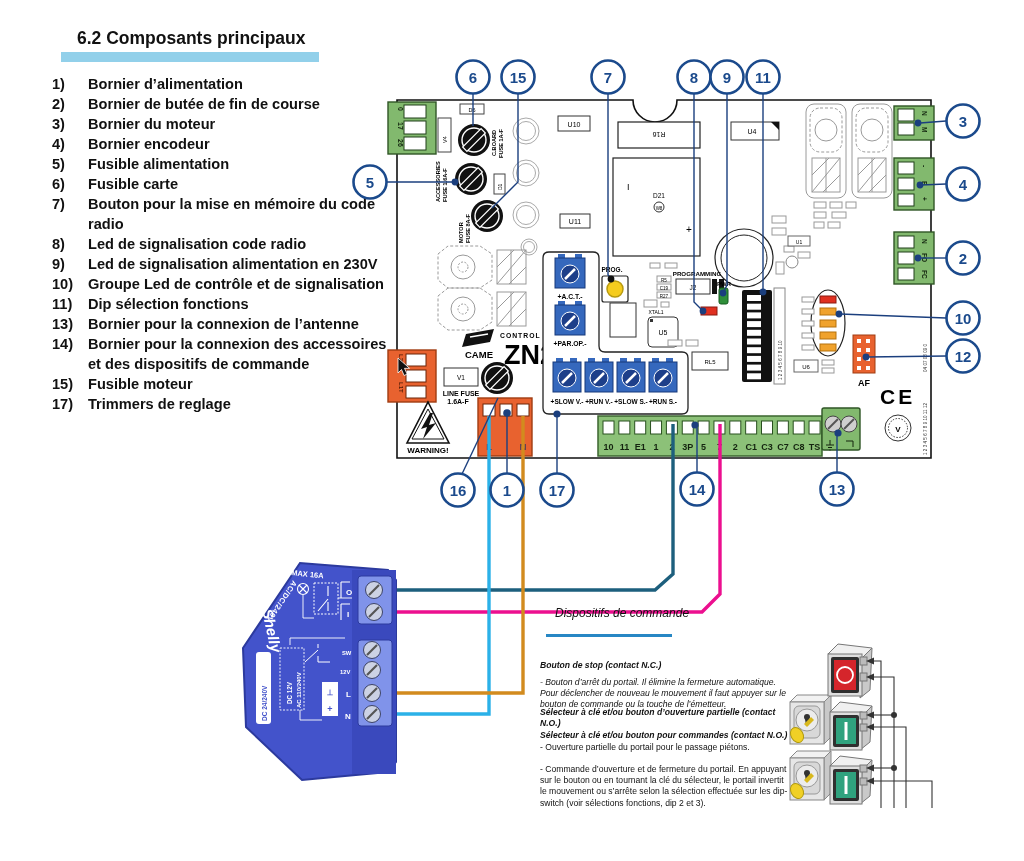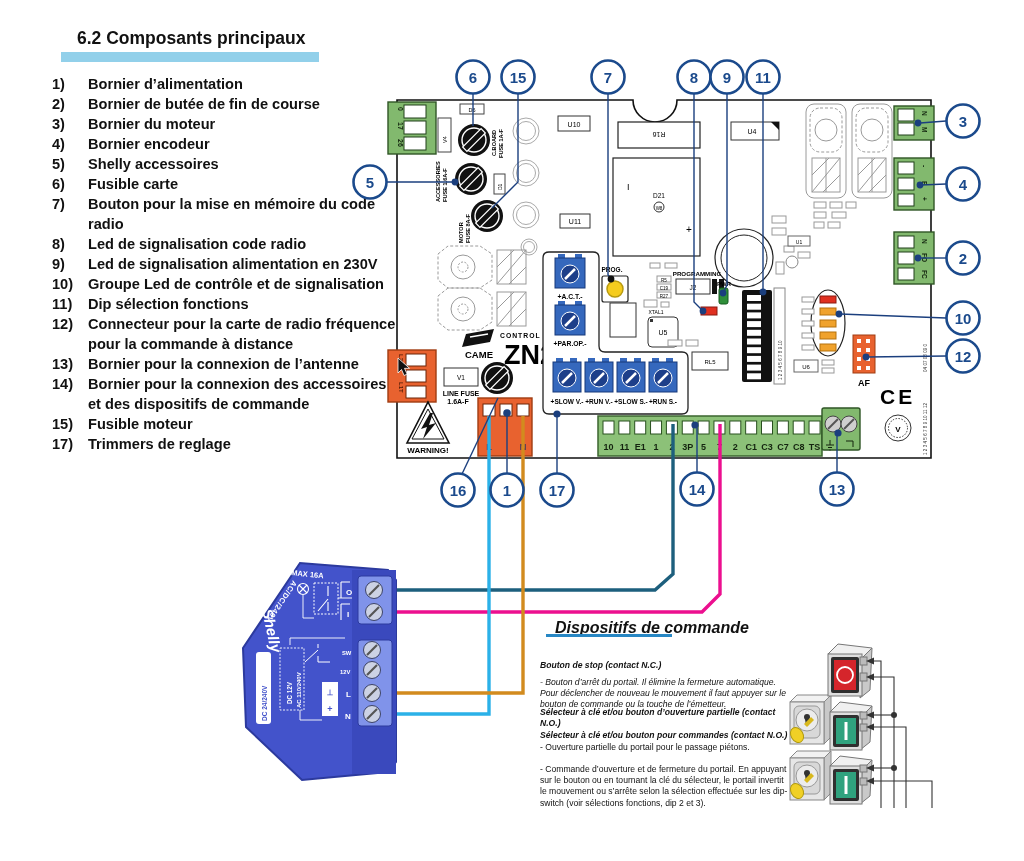--- a/index.html
+++ b/index.html
@@ -6,21 +6,21 @@
   #page{position:relative;width:1024px;height:808px;background:#fff;overflow:hidden;
         font-family:"Liberation Sans",sans-serif;color:#111;}
   #title{position:absolute;left:77px;top:28px;font-size:17.5px;font-weight:bold;}
   #title-bar{position:absolute;left:61px;top:52px;width:258px;height:10px;background:#92d0ea;}
   #legend{position:absolute;left:52px;top:74px;width:348px;font-size:14.6px;font-weight:bold;line-height:20px;}
   .li{display:flex;}
   .li .num{width:36px;flex:none;}
   .li .txt{flex:1;}
   #diagram{position:absolute;left:0;top:0;}
   svg text{font-family:"Liberation Sans",sans-serif;}
-  #cmd-header{position:absolute;left:555px;top:619px;font-size:16px;font-weight:bold;font-style:italic;}
+  #cmd-header{position:absolute;left:555px;top:606px;font-size:12px;font-weight:normal;font-style:italic;}
   #cmd-underline{position:absolute;left:546px;top:634px;width:126px;height:2.5px;background:#2787c4;}
   .cmd-title{position:absolute;left:540px;width:250px;font-size:8.6px;font-weight:bold;font-style:italic;line-height:11px;}
   .cmd-body{position:absolute;left:540px;width:250px;font-size:8.6px;line-height:11.2px;}
   #s1t{top:649px;margin-top:11px;} #s1b{top:677px;font-style:italic;}
   #s2t{top:707px;} #s2b{top:742px;}
   #s3t{top:730px;} #s3b{top:764px;}
 </style>
 </head>
 <body>
 
@@ -41,21 +41,21 @@
     <div class="li">
         <span class="num">3)</span>
         <span class="txt">Bornier du moteur</span>
       </div>
     <div class="li">
         <span class="num">4)</span>
         <span class="txt">Bornier encodeur</span>
       </div>
     <div class="li">
         <span class="num">5)</span>
-        <span class="txt">Shelly accessoires</span>
+        <span class="txt">Fusible alimentation</span>
       </div>
     <div class="li">
         <span class="num">6)</span>
         <span class="txt">Fusible carte</span>
       </div>
     <div class="li">
         <span class="num">7)</span>
         <span class="txt">Bouton pour la mise en mémoire du code radio</span>
       </div>
     <div class="li">
@@ -66,24 +66,20 @@
         <span class="num">9)</span>
         <span class="txt">Led de signalisation alimentation en 230V</span>
       </div>
     <div class="li">
         <span class="num">10)</span>
         <span class="txt">Groupe Led de contrôle et de signalisation</span>
       </div>
     <div class="li">
         <span class="num">11)</span>
         <span class="txt">Dip sélection fonctions</span>
-      </div>
-    <div class="li">
-        <span class="num">12)</span>
-        <span class="txt">Connecteur pour la carte de radio fréquence pour la commande à distance</span>
       </div>
     <div class="li">
         <span class="num">13)</span>
         <span class="txt">Bornier pour la connexion de l’antenne</span>
       </div>
     <div class="li">
         <span class="num">14)</span>
         <span class="txt">Bornier pour la connexion des accessoires et des dispositifs de commande</span>
       </div>
     <div class="li">

